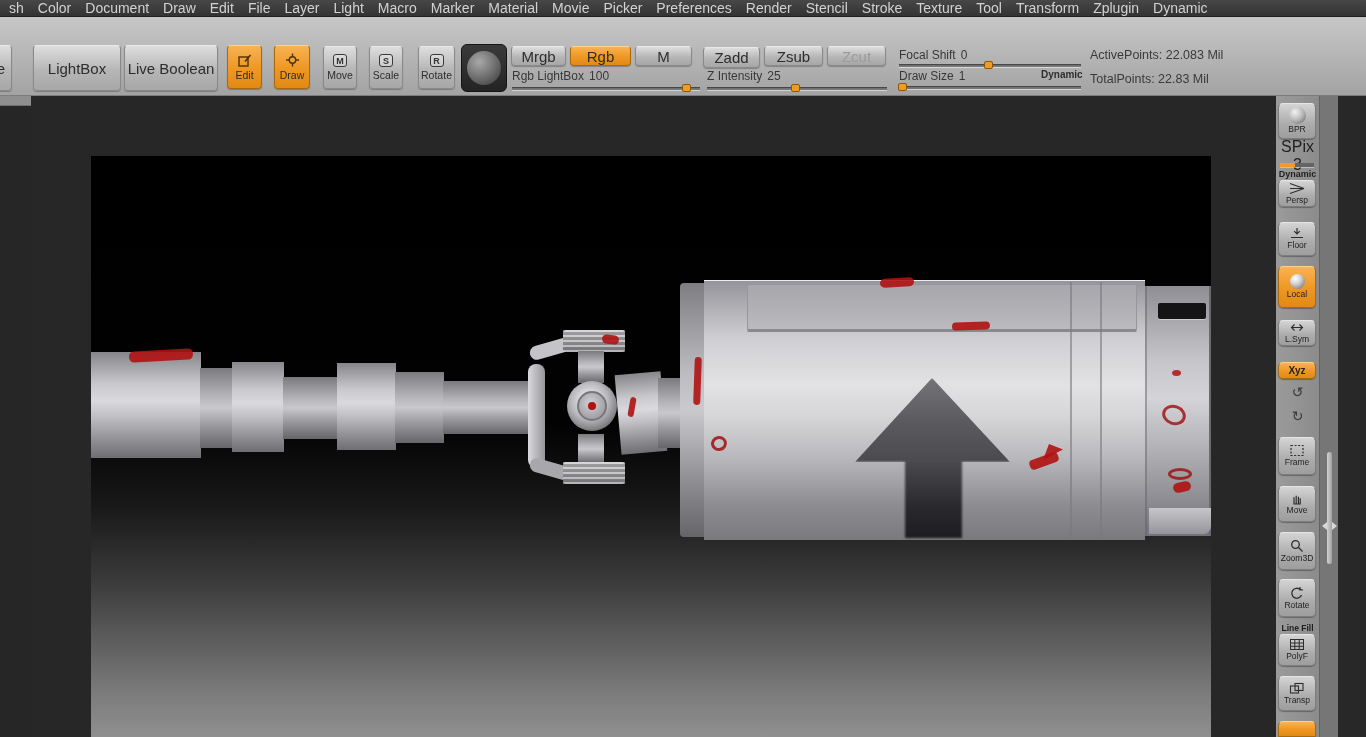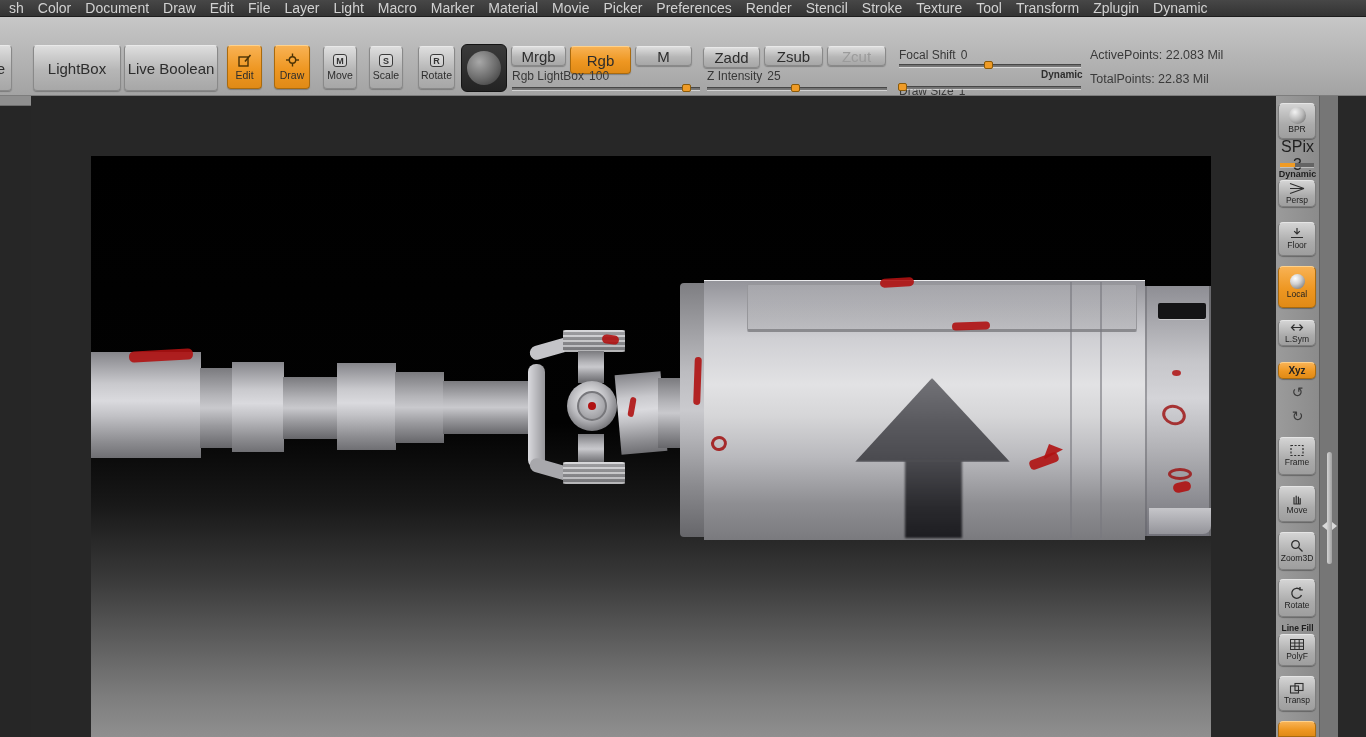--- a/index.html
+++ b/index.html
@@ -161,21 +161,21 @@
     <div class="btn vbtn" style="left:418px;top:29px;width:37px;height:43px">
       <span class="badge">R</span>
       <span>Rotate</span>
     </div>
 
     <div id="btn-material">
       <div class="sphere"></div>
     </div>
 
     <div class="btn" style="left:511px;top:29px;width:55px;height:20px">Mrgb</div>
-    <div class="btn obtn" style="left:570px;top:29px;width:61px;height:28px">Rgb</div>
+    <div class="btn obtn" style="left:570px;top:29px;width:61px;height:20px">Rgb</div>
     <div class="btn" style="left:635px;top:29px;width:57px;height:20px">M</div>
     <div class="btn" style="left:703px;top:30px;width:57px;height:21px">Zadd</div>
     <div class="btn" style="left:764px;top:29px;width:59px;height:20px">Zsub</div>
     <div class="btn dis" style="left:827px;top:29px;width:59px;height:20px">Zcut</div>
 
     <div class="sllbl" style="left:512px;top:52px">
       <span>Rgb LightBox</span><span class="v">100</span>
     </div>
     <div class="sltrack" style="left:512px;top:70px;width:188px">
       <div class="slmark" style="left:170px"></div>
@@ -188,21 +188,21 @@
       <div class="slmark" style="left:84px"></div>
     </div>
 
     <div class="sllbl" style="left:899px;top:31px">
       <span>Focal Shift</span><span class="v">0</span>
     </div>
     <div class="sltrack" style="left:899px;top:47px;width:182px">
       <div class="slmark" style="left:85px"></div>
     </div>
 
-    <div class="sllbl" style="left:899px;top:67px">
+    <div class="sllbl" style="left:899px;top:52px">
       <span>Draw Size</span><span class="v">1</span>
     </div>
     <div class="dyn-lbl" style="left:1041px;top:52px">Dynamic</div>
     <div class="sltrack" style="left:899px;top:69px;width:182px">
       <div class="slmark" style="left:-1px"></div>
     </div>
 
     <div class="ptstat" style="left:1090px;top:31px">ActivePoints: 22.083 Mil</div>
     <div class="ptstat" style="left:1090px;top:55px">TotalPoints: 22.83 Mil</div>
   </div>

